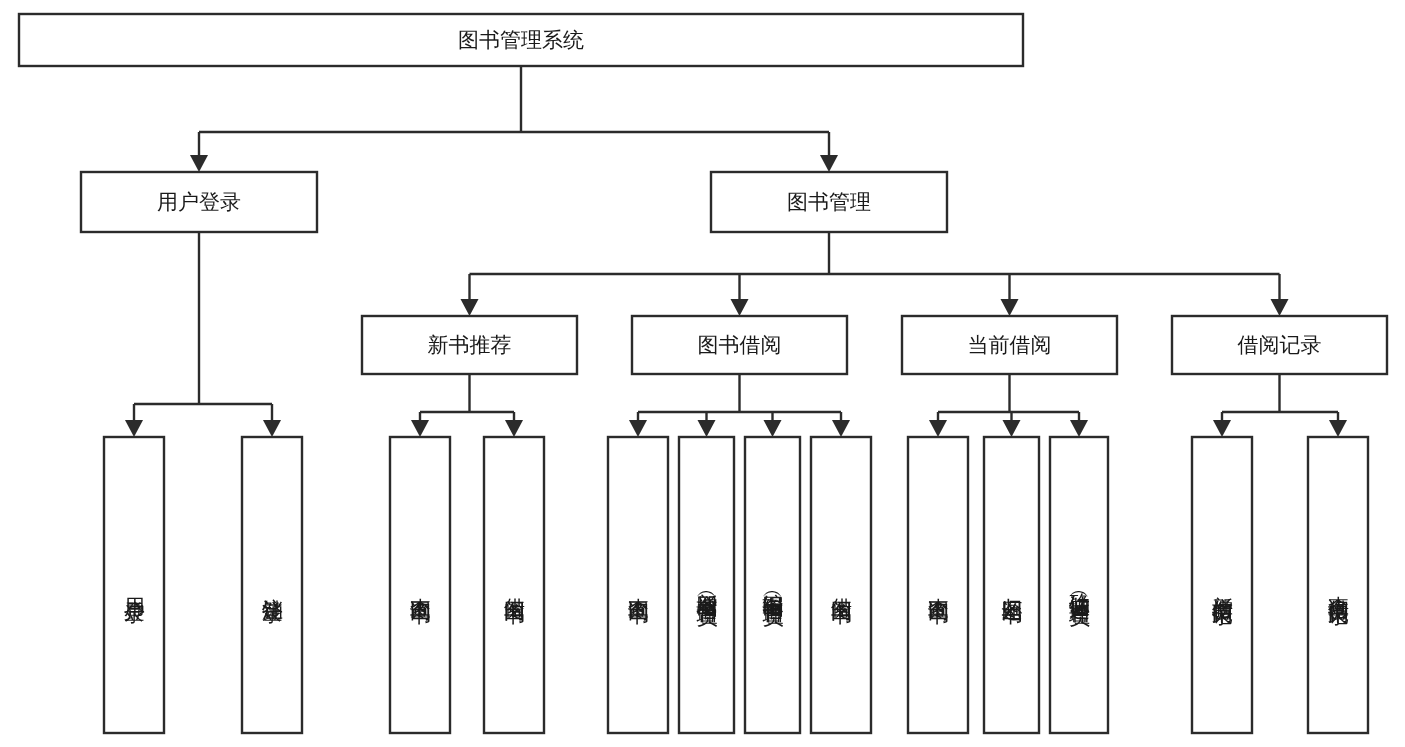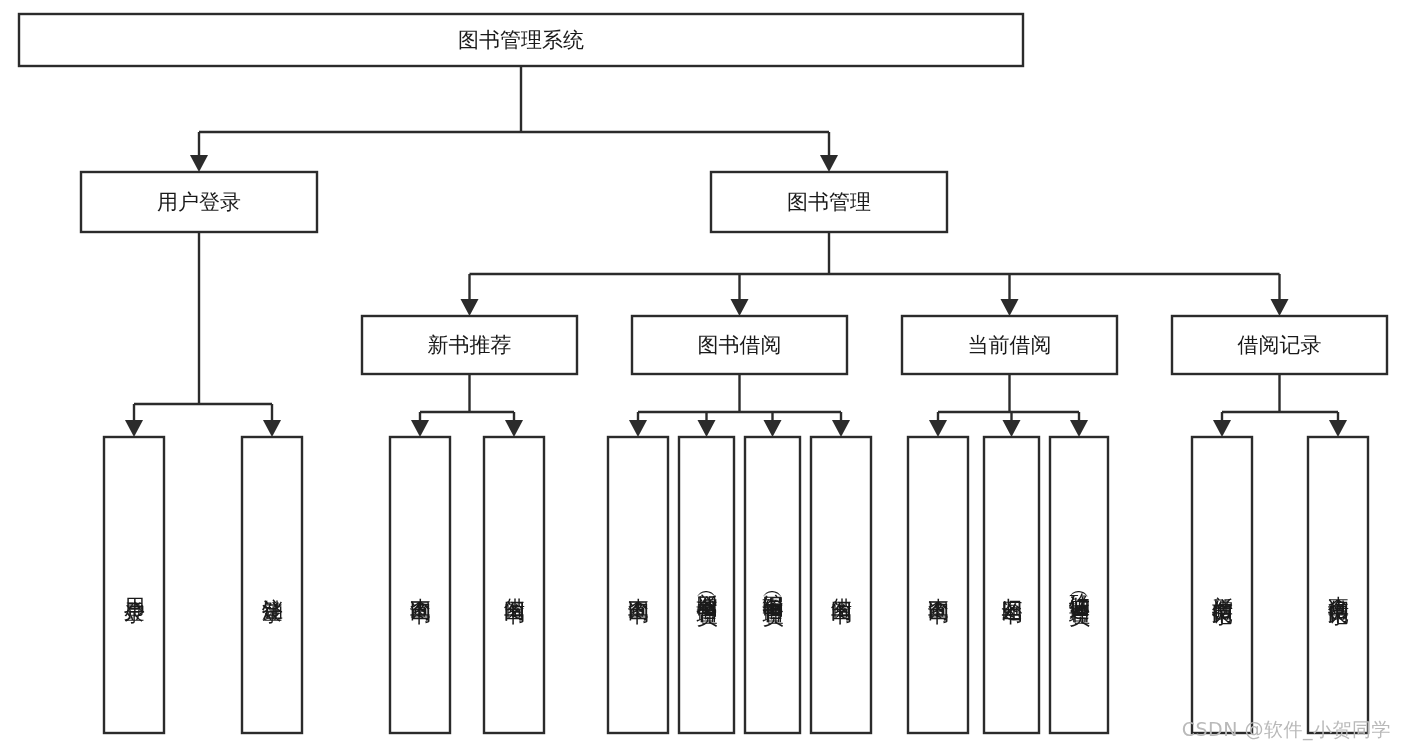--- a/index.html
+++ b/index.html
@@ -179,15 +179,14 @@
       <div class="leaf-label" style="left: 679px; top: 441px; width: 55px; height: 288px;">新增图书（管理员）</div>
       <div class="leaf-label" style="left: 745px; top: 441px; width: 55px; height: 288px;">编辑图书（管理员）</div>
       <div class="leaf-label" style="left: 811px; top: 441px; width: 60px; height: 288px;">借阅图书</div>
       <div class="leaf-label" style="left: 908px; top: 441px; width: 60px; height: 288px;">查询图书</div>
       <div class="leaf-label" style="left: 984px; top: 441px; width: 55px; height: 288px;">归还图书</div>
       <div class="leaf-label" style="left: 1050px; top: 441px; width: 58px; height: 288px;">确认归还（管理员）</div>
       <div class="leaf-label" style="left: 1192px; top: 441px; width: 60px; height: 288px;">新增借阅记录</div>
       <div class="leaf-label" style="left: 1308px; top: 441px; width: 60px; height: 288px;">查询借阅记录</div>
     </div>
 
-  <div class="watermark">CSDN @软件_小贺同学</div>
 
 </div>
 
 </body></html>

